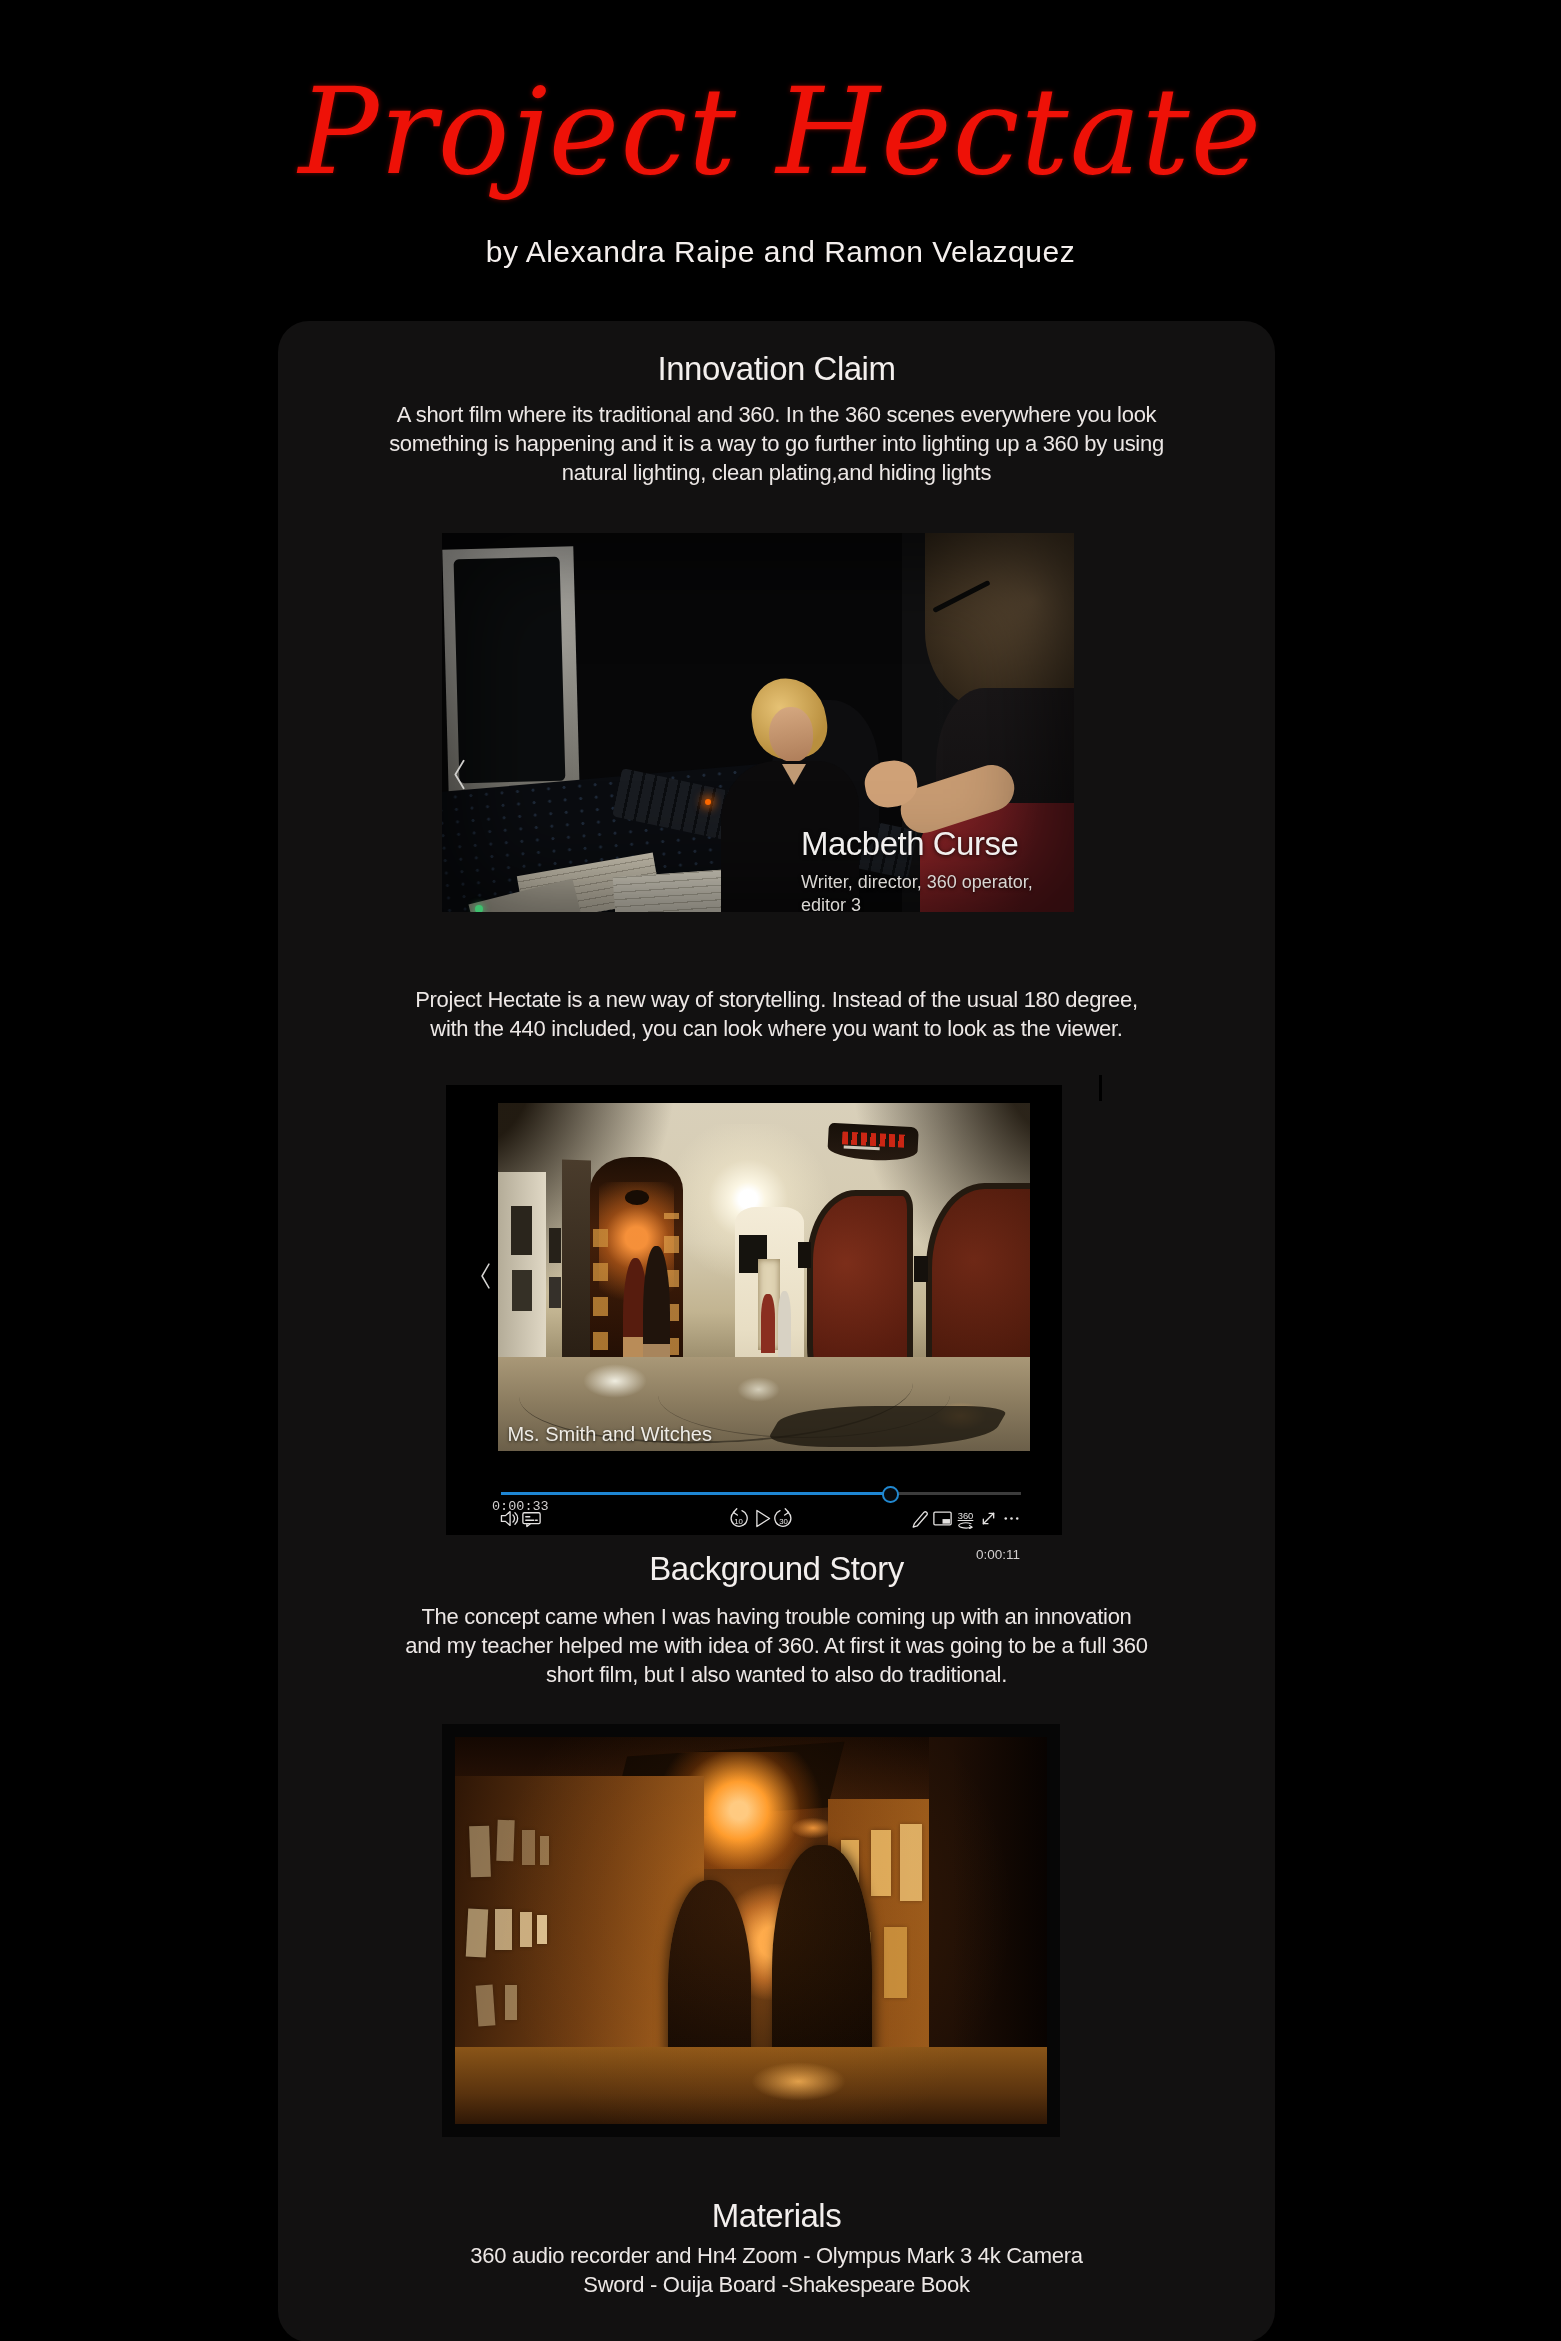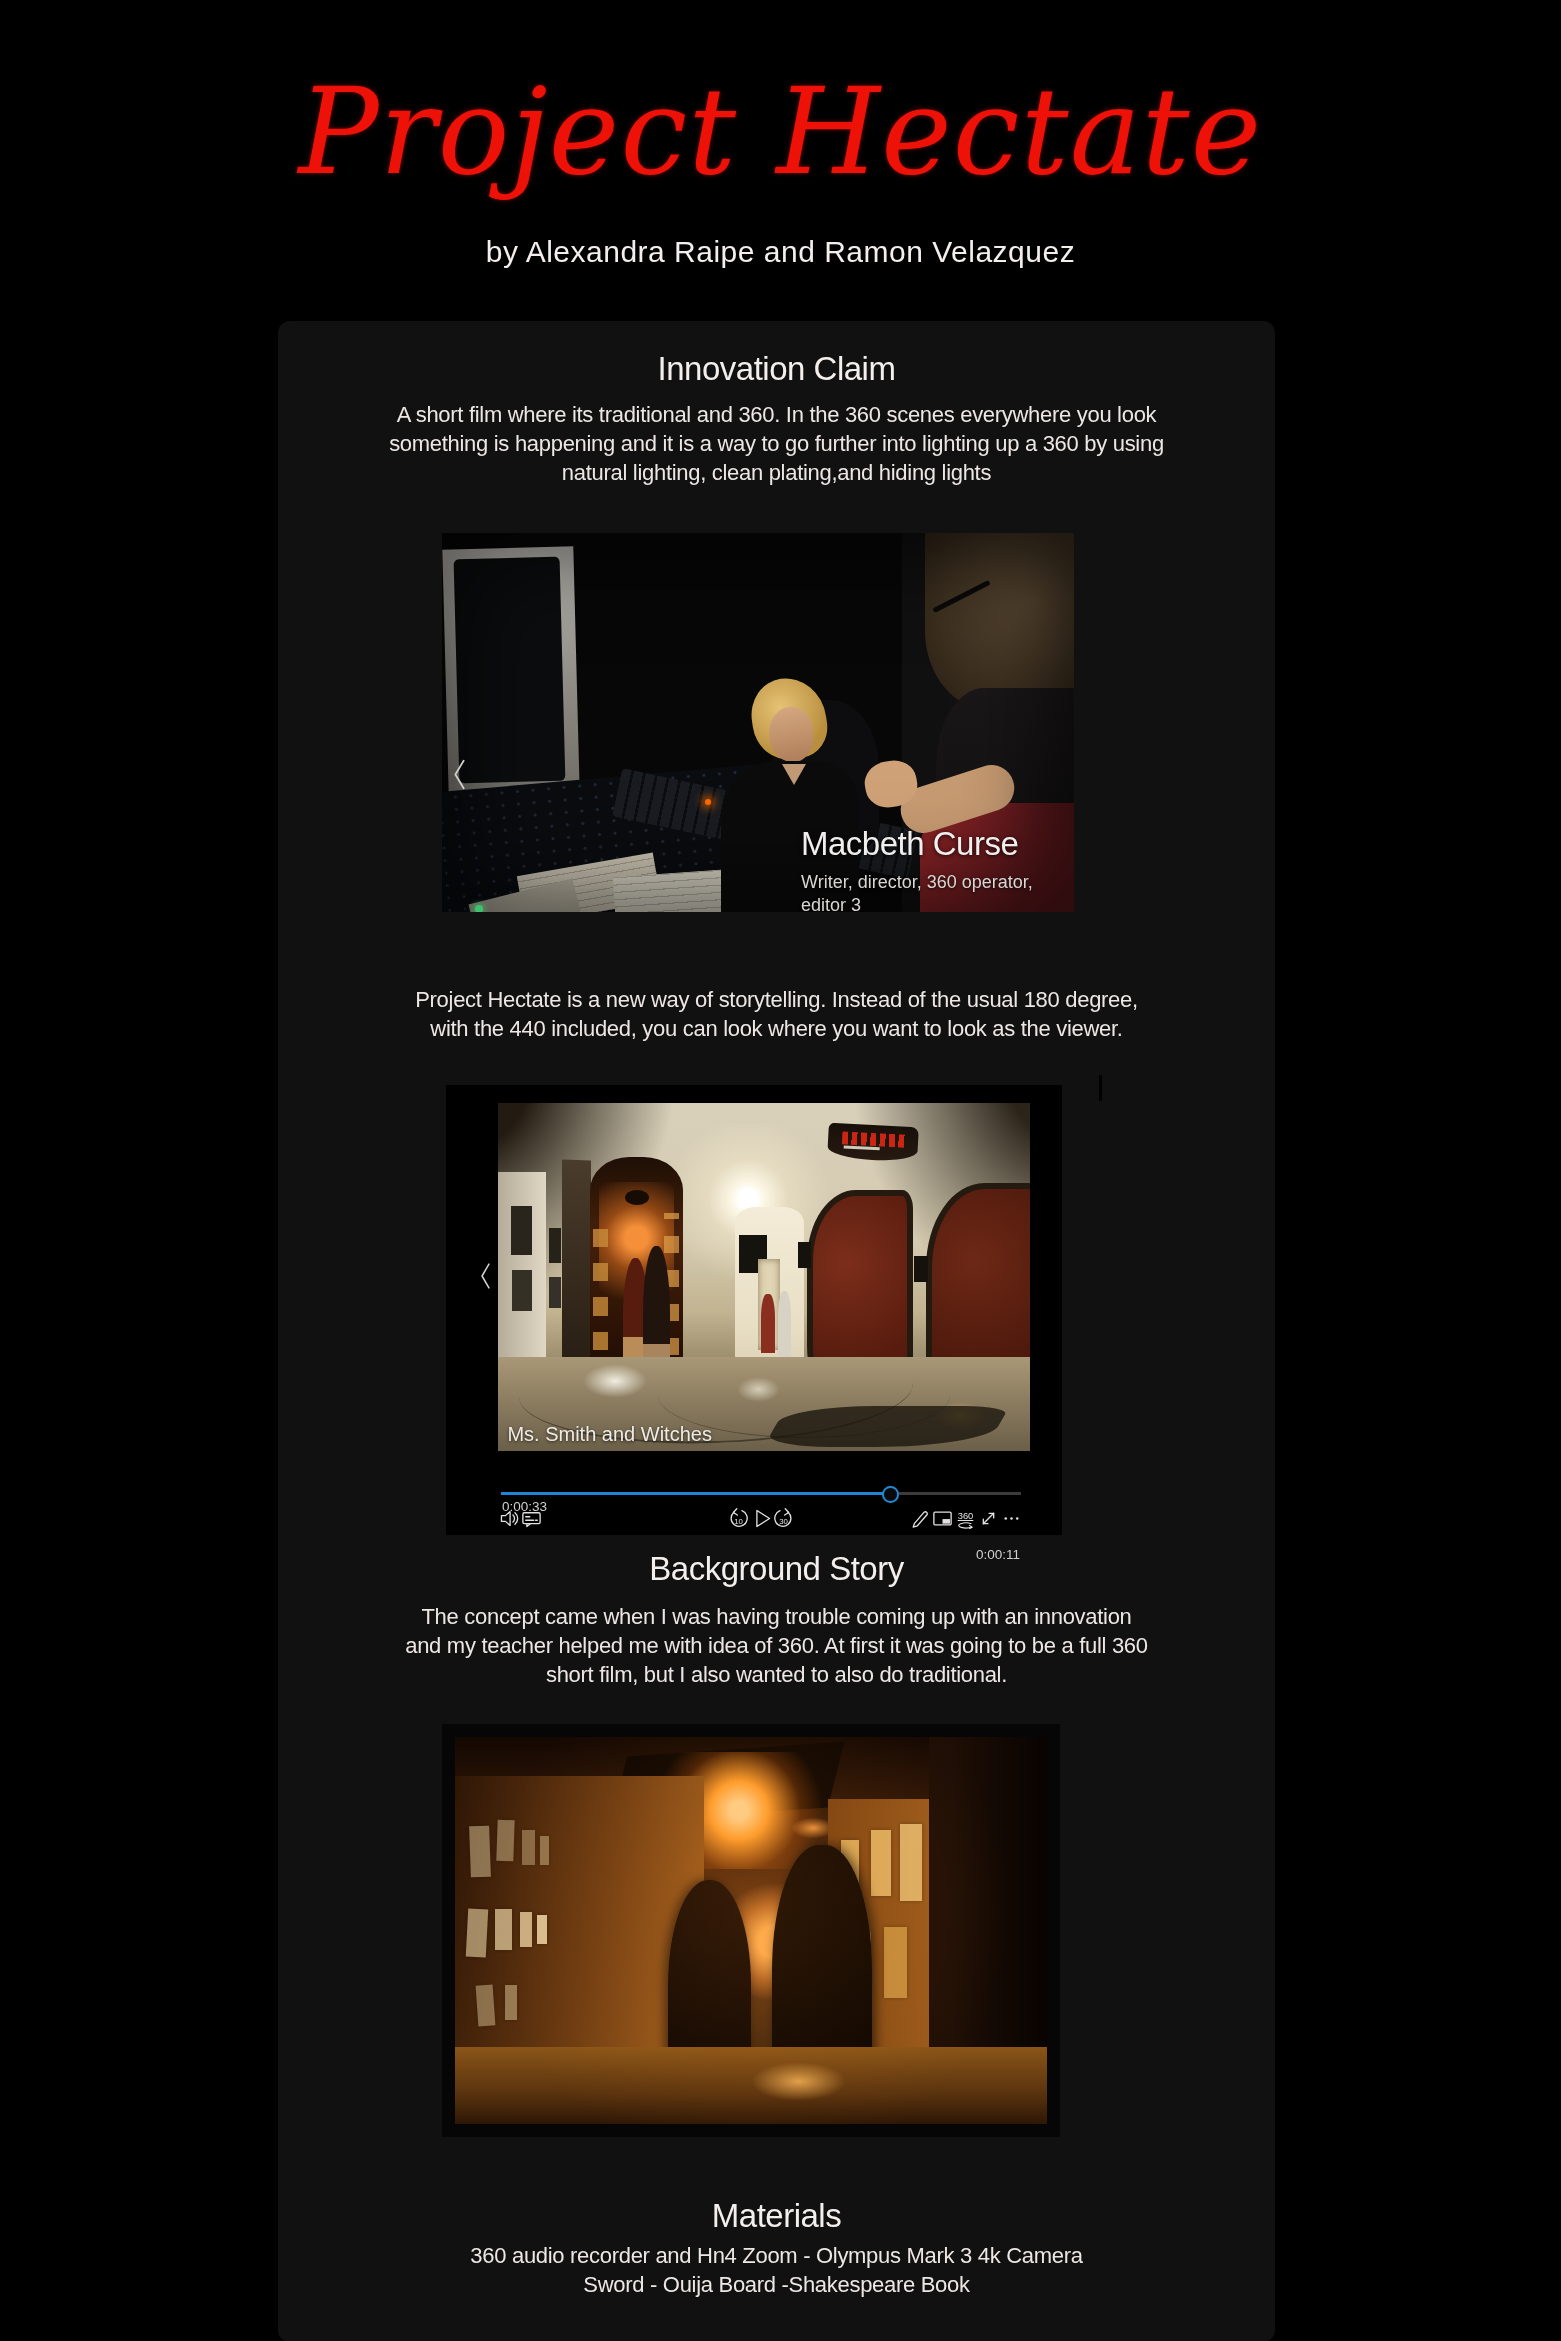--- a/index.html
+++ b/index.html
@@ -9,21 +9,21 @@
   
   .title{position:absolute;top:67px;left:0;width:1561px;text-align:center;
          font-family:"DejaVu Serif",serif;font-style:italic;font-weight:400;
          font-size:119px;line-height:1.1;color:#ee1107;letter-spacing:.01em;
          text-shadow:0 0 5.2px rgba(238,17,7,.45);}
   .byline{position:absolute;top:235px;left:0;width:1561px;text-align:center;
           font-size:30px;color:#f4efed;letter-spacing:0.5px;}
 
   
   .card{position:absolute;left:278px;top:321px;width:997px;height:2021px;
-        background:#121111;border-radius:12px;}
+        background:#121111;border-radius:31px;}
   .h{position:absolute;left:0;width:997px;text-align:center;margin:0;
      font-size:33px;font-weight:400;color:#f3efed;letter-spacing:-0.5px;}
   .hx1{top:29px}.hx2{top:614px}.hx3{top:1229px}.hx4{top:1876px}
   .para{position:absolute;left:0;width:997px;text-align:center;
         font-size:22px;line-height:29px;color:#ece7e5;letter-spacing:-0.3px;}
   .px1{top:79px}.px2{top:664px}.px3{top:1281px}.px4{top:1920px}
 
   
   .img1{position:absolute;left:442px;top:533px;width:632px;height:379px;
         background:#070708;overflow:hidden;}
@@ -139,21 +139,21 @@
   .f-shadow{left:52%;top:52%;width:42%;height:44%;transform:skewX(-30deg);border-radius:40% 20% 50% 30%;
             background:rgba(28,22,14,.8);}
   .v-caption{left:9.4px;bottom:5.2px;font-size:20px;color:#efece6;letter-spacing:0;position:absolute;
              text-shadow:0 1px 3.1px rgba(0,0,0,.7);}
   .p-progress{left:55px;top:401px;width:520px;height:15.6px;}
   .p-track{left:0;top:6.2px;width:100%;height:2.6px;background:#3c3c3c;}
   .p-fill{left:0;top:6.2px;height:2.6px;background:#1e86d3;}
   .p-handle{right:-7.8px;top:-6.2px;width:12.5px;height:12.5px;border-radius:50%;
             border:2.1px solid #2188d0;background:#07090c;}
   .p-time{top:414px;font-size:13.5px;color:#d2cfcf;}
-  .p-elapsed{left:56px;}
+  .p-elapsed{left:46px;font-family:Liberation Mono, monospace;}
   .p-remaining{right:42px;margin-top:48px;}
   .pc{position:absolute;top:422px;width:23px;height:23px;background:none;border:0;padding:0;cursor:pointer;}
   .pc svg{position:absolute;left:0;top:0;}
   .pc .pc-num{position:absolute;left:0;right:0;top:10px;text-align:center;font-size:7.8px;color:#e5e3e2;font-family:inherit;}
   .pc-360-label{position:absolute;left:0;right:0;top:3.1px;text-align:center;font-size:9.4px;color:#e5e3e2;text-decoration:underline;}
   .ic{stroke:#e3e1e0;fill:none;stroke-width:2.3;stroke-linecap:round;stroke-linejoin:round;}
 
   
   .tick{position:absolute;left:1099px;top:1075px;width:3.1px;height:26px;background:#000;}
 

